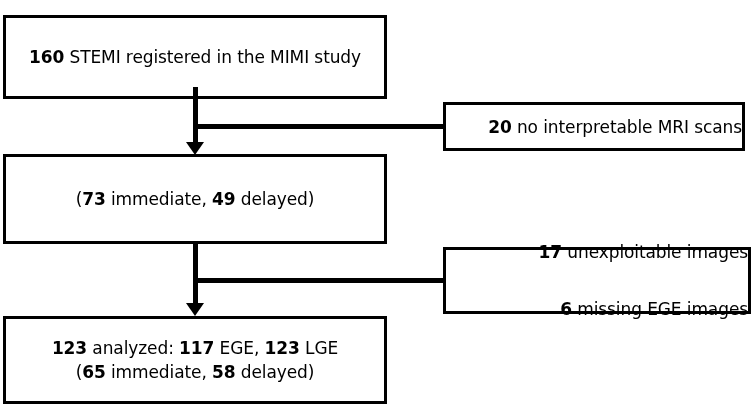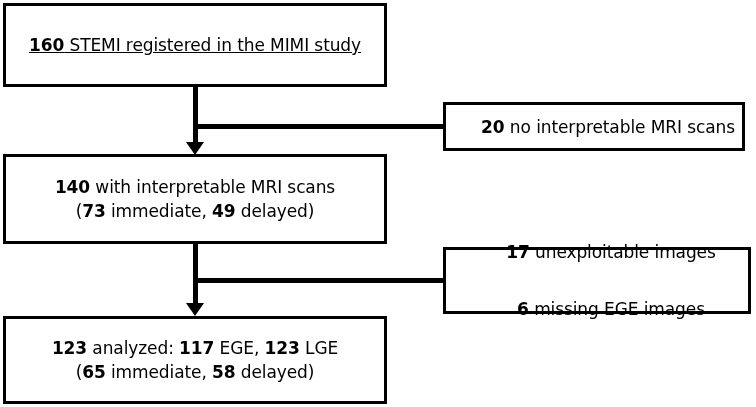--- a/index.html
+++ b/index.html
@@ -30,21 +30,21 @@
   .node-line {
     font-size: 17px;
     line-height: 24px;
     white-space: nowrap;
     letter-spacing: -0.1px;
   }
   .main-node .node-line {
     text-align: center;
   }
   .side-node .node-line {
-    text-align: center;
+    text-align: right;
     padding-left: 28px;
   }
   .node-line b {
     font-weight: bold;
   }
   
   .conn-v {
     position: absolute;
     width: 5px;
     background: #000000;
@@ -56,21 +56,21 @@
   }
   .arrow-head {
     position: absolute;
     width: 0;
     height: 0;
     border-left: 9px solid transparent;
     border-right: 9px solid transparent;
     border-top: 13px solid #000000;
   }
   
-  #box-enrolled   { left: 3px;   top: 3px;   width: 384px; height: 84px; text-decoration: underline; }
+  #box-enrolled   { left: 3px;   top: 15px;   width: 384px; height: 84px; }
   #box-excluded-1 { left: 443px; top: 102px; width: 302px; height: 49px; }
   #box-interpretable { left: 3px; top: 154px; width: 384px; height: 90px; }
   #box-excluded-2 { left: 443px; top: 247px; width: 308px; height: 67px; gap: 33px; }
   #box-analyzed   { left: 3px;   top: 316px; width: 384px; height: 88px; }
   
   #conn1-v   { left: 193px; top: 87px;  height: 56px; }
   #conn1-h   { left: 193px; top: 124px; width: 252px; }
   #conn1-arr { left: 186px; top: 142px; }
   
   #conn2-v   { left: 193px; top: 244px; height: 60px; }
@@ -90,21 +90,20 @@
 
   <div class="conn-v" id="conn1-v"></div>
   <div class="conn-h" id="conn1-h"></div>
   <div class="arrow-head" id="conn1-arr"></div>
 
   <div class="node-box side-node" id="box-excluded-1">
     <div class="node-line"><b>20</b><span> no interpretable MRI scans</span></div>
   </div>
 
   <div class="node-box main-node" id="box-interpretable">
-    <div class="node-line"><b>140</b><span> with interpretable MRI scans</span></div>
     <div class="node-line"><span>(</span><b>73</b><span> immediate, </span><b>49</b><span> delayed)</span></div>
   </div>
 
   <div class="conn-v" id="conn2-v"></div>
   <div class="conn-h" id="conn2-h"></div>
   <div class="arrow-head" id="conn2-arr"></div>
 
   <div class="node-box side-node" id="box-excluded-2">
     <div class="node-line"><b>17</b><span> unexploitable images</span></div>
     <div class="node-line"><b>6</b><span> missing EGE images</span></div>

